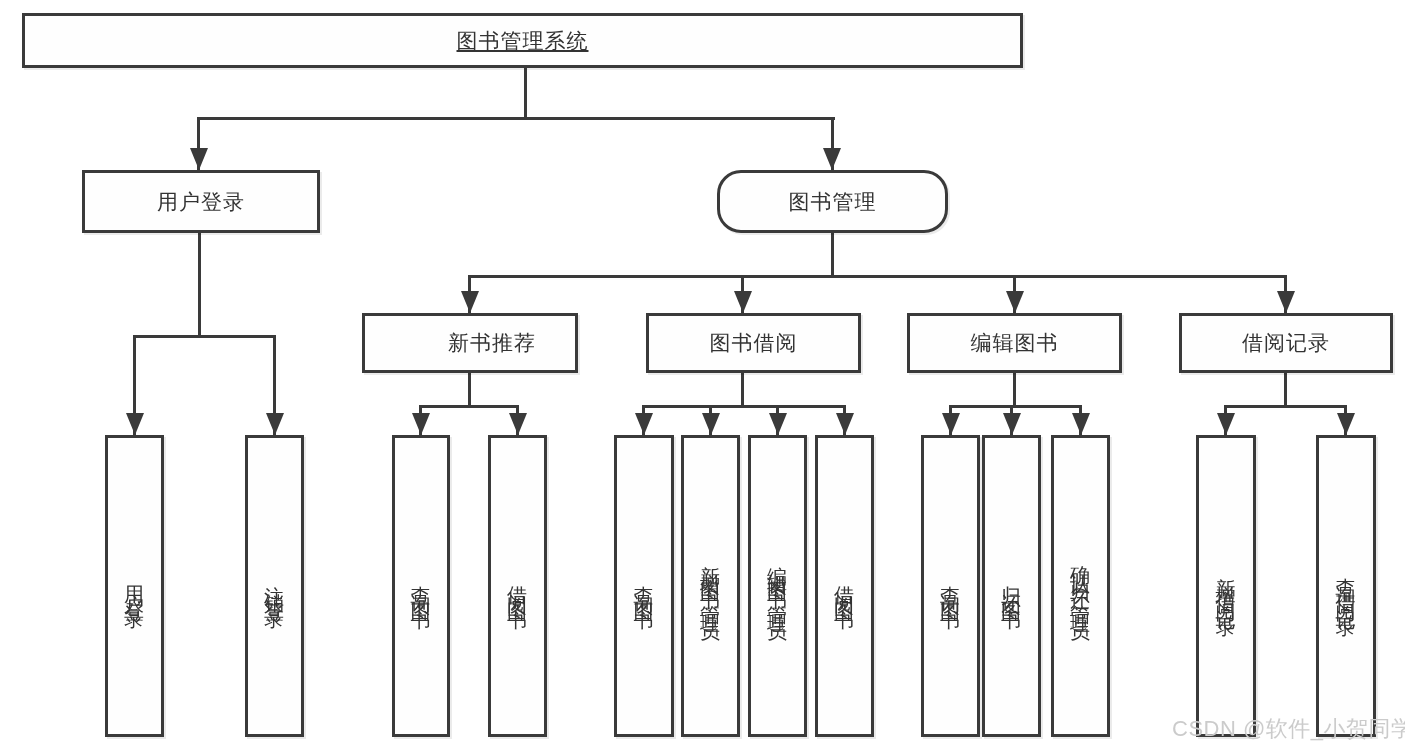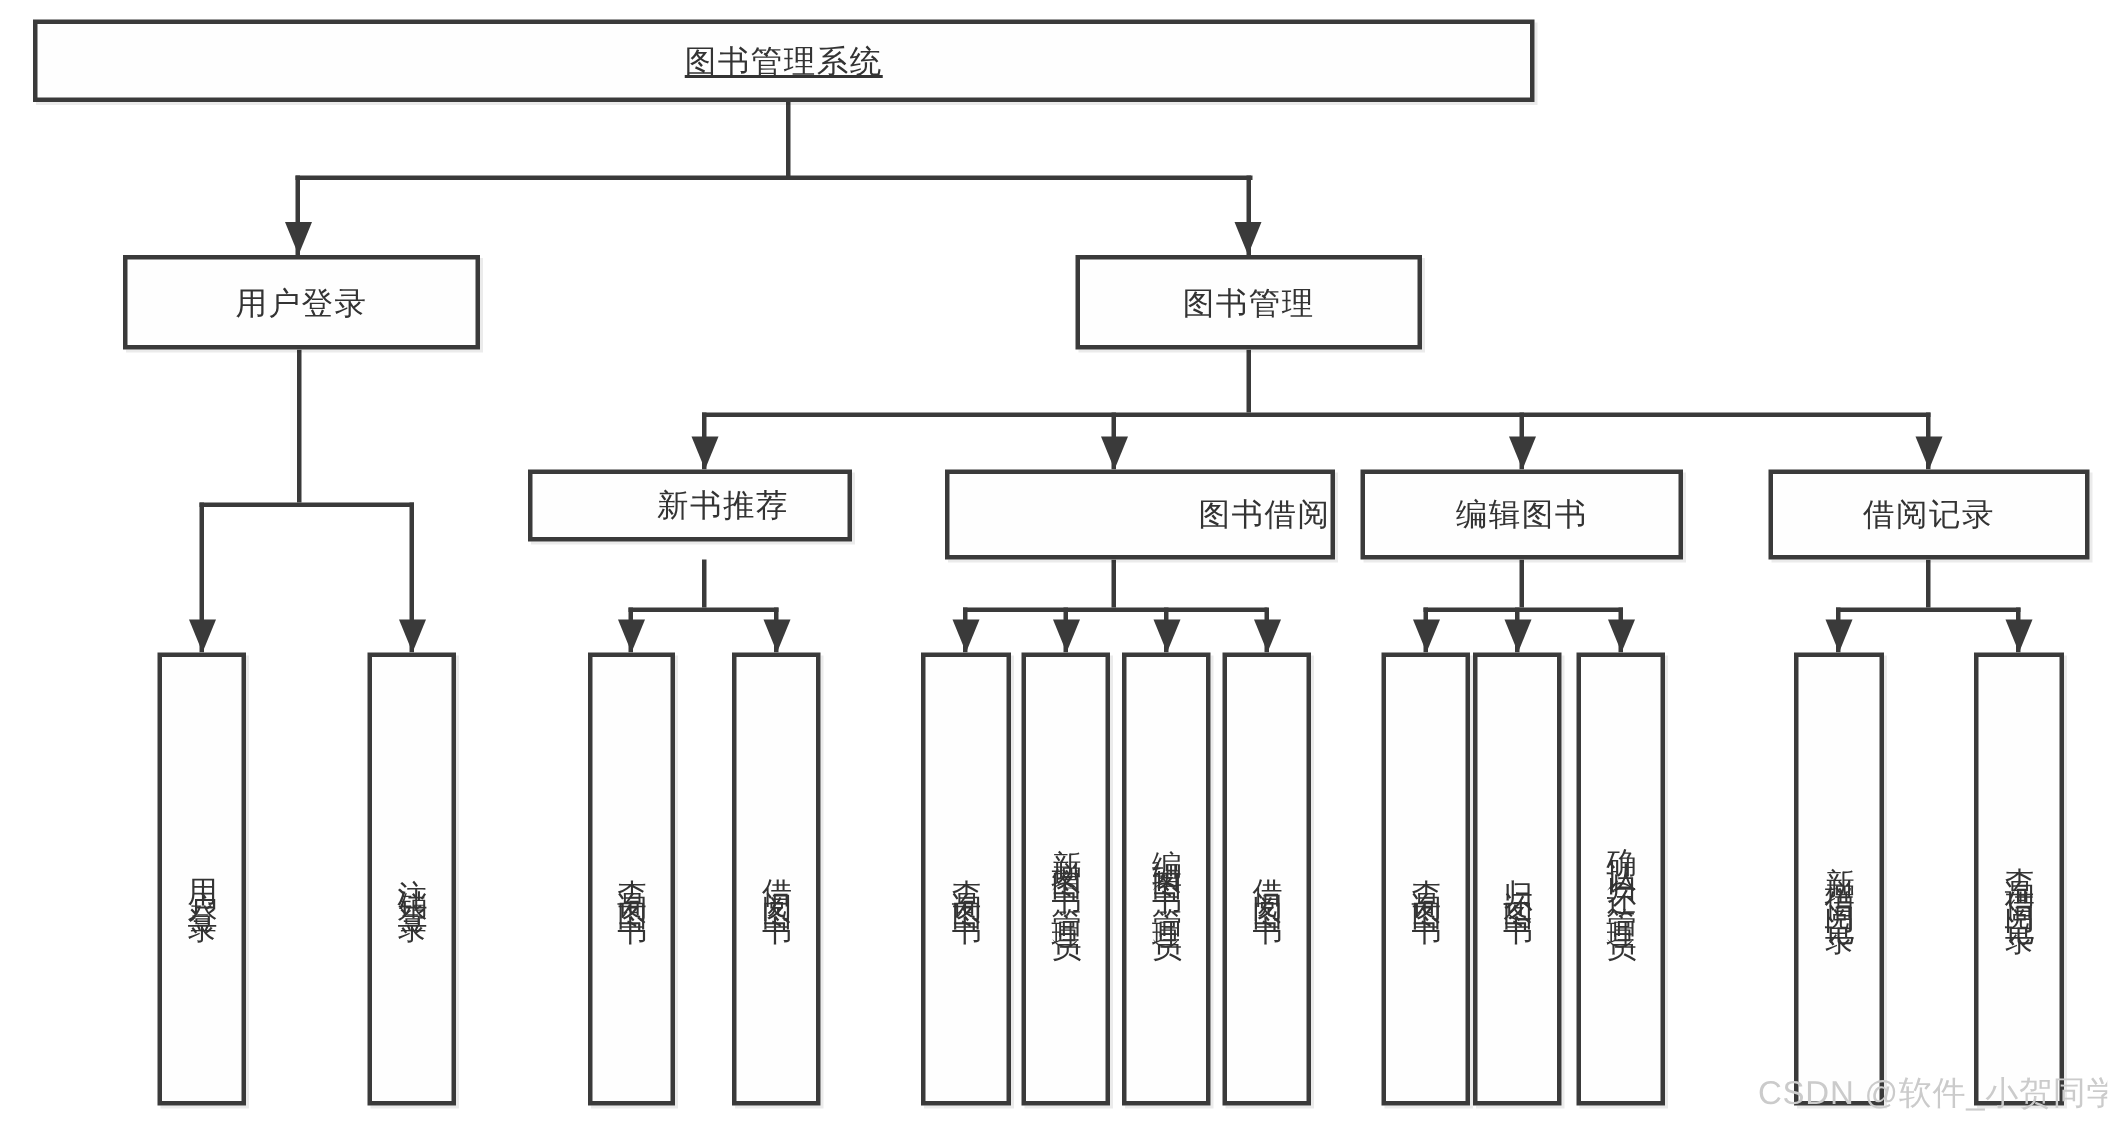--- a/index.html
+++ b/index.html
@@ -119,28 +119,28 @@
   <div class="vl" style="left:1344px;top:405px;height:30px;"></div>
   <div class="arrow" style="left:1337px;top:413px;"></div>
 
   <div class="box" style="left:22px;top:13px;width:1001px;height:55px;text-decoration:underline;">
     <span>图书管理系统</span>
   </div>
 
   <div class="box" style="left:82px;top:170px;width:238px;height:63px;">
     <span>用户登录</span>
   </div>
-  <div class="box" style="left:717px;top:170px;width:231px;height:63px;">
+  <div class="box" style="left:717px;top:170px;width:231px;height:63px;border-radius:24px;">
     <span>图书管理</span>
   </div>
 
-  <div class="box" style="left:352px;top:313px;width:216px;height:48px;padding-left:44px;">
+  <div class="box" style="left:362px;top:313px;width:216px;height:60px;padding-left:44px;">
     <span>新书推荐</span>
   </div>
-  <div class="box" style="left:630px;top:313px;width:260px;height:60px;justify-content:flex-end;">
+  <div class="box" style="left:646px;top:313px;width:215px;height:60px;">
     <span>图书借阅</span>
   </div>
   <div class="box" style="left:907px;top:313px;width:215px;height:60px;">
     <span>编辑图书</span>
   </div>
   <div class="box" style="left:1179px;top:313px;width:214px;height:60px;">
     <span>借阅记录</span>
   </div>
 
   <div class="box vbox" style="left:105px;top:435px;width:59px;height:302px;">

